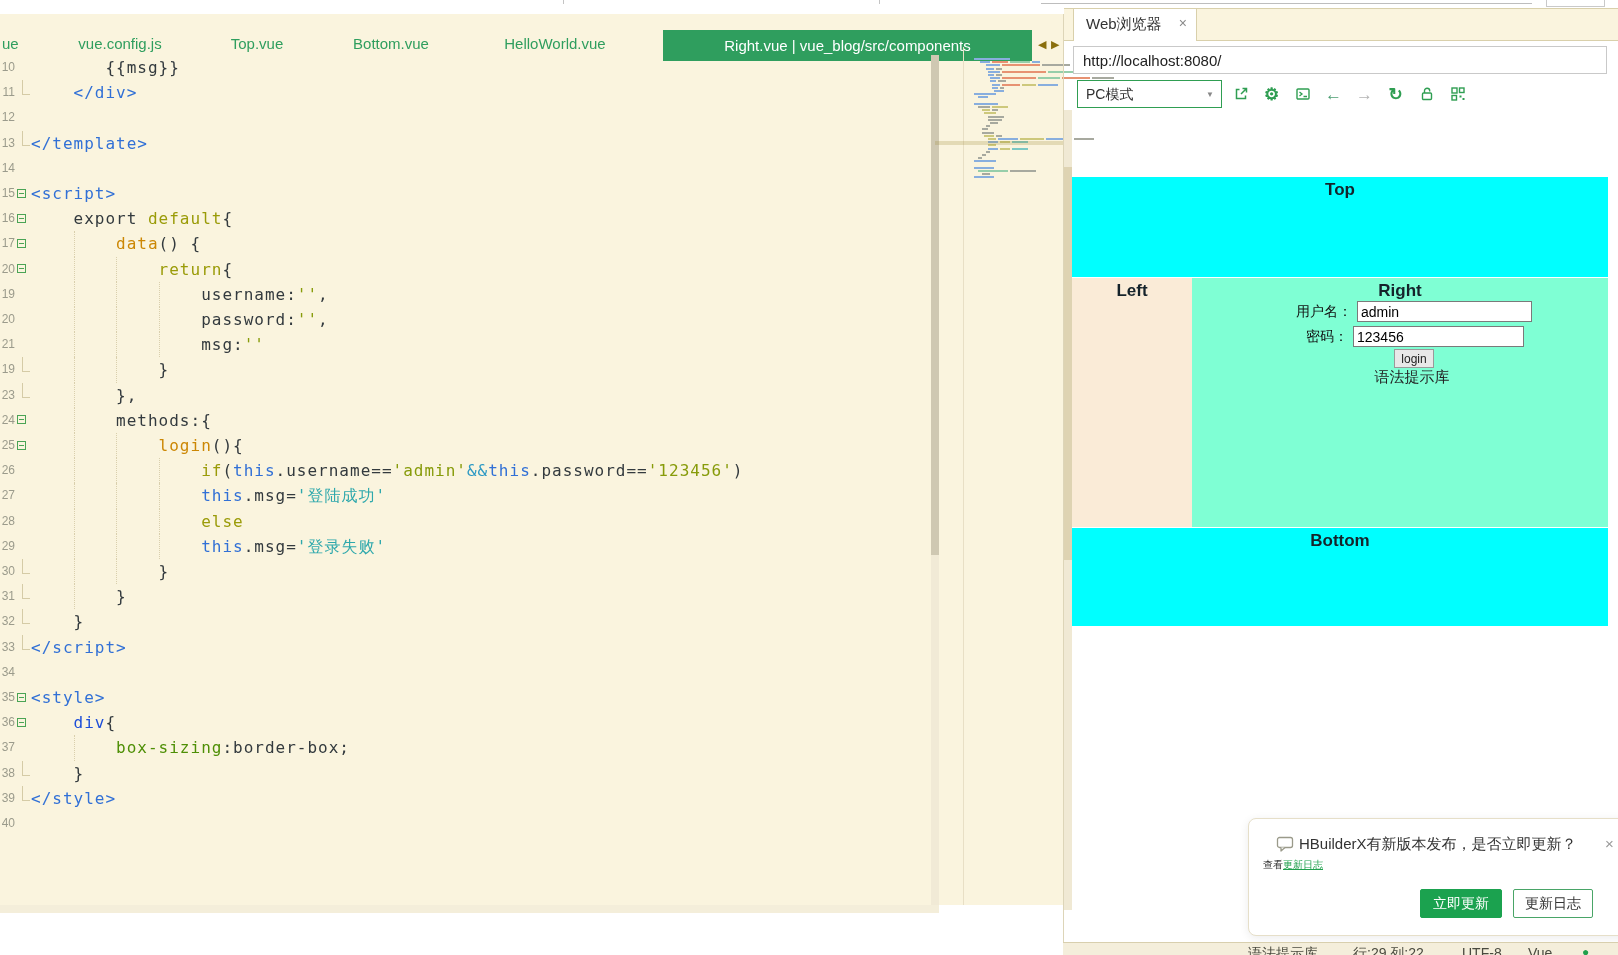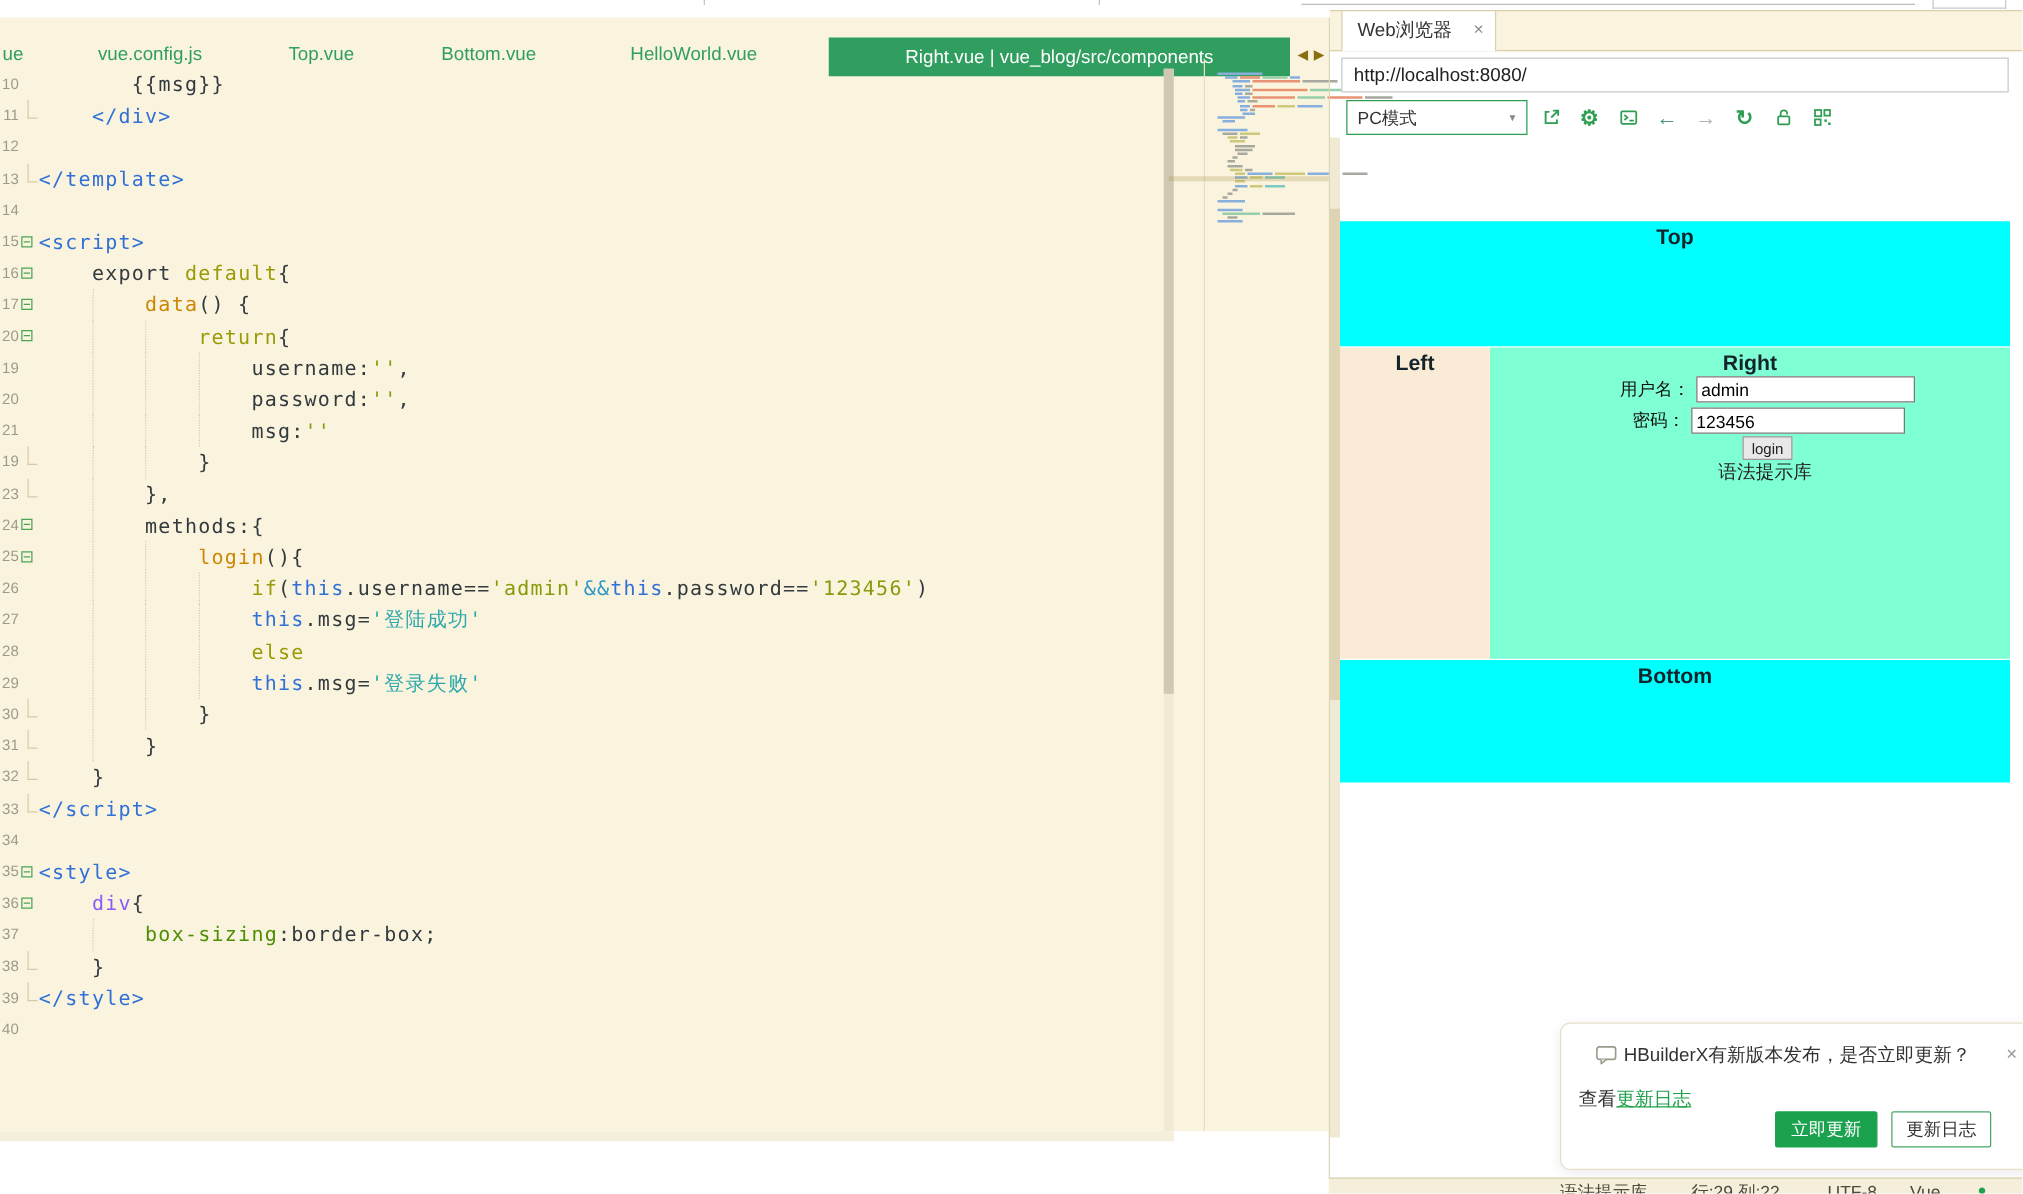--- a/index.html
+++ b/index.html
@@ -28,21 +28,21 @@
   .cl{position:absolute;left:0;height:25.2px;width:930px;line-height:25.2px;white-space:pre;cursor:text;}
   .cl .num{position:absolute;left:0;width:15px;text-align:right;font-family:"Liberation Sans",sans-serif;
            font-size:12px;letter-spacing:0;color:#9b9b8c;}
   .cl .codeln{position:absolute;left:31px;top:0;}
   .fold{position:absolute;left:17px;top:7.5px;width:9px;height:9px;border:1px solid #4aa455;box-sizing:border-box;
         background:linear-gradient(#4aa455,#4aa455) center/5px 1px no-repeat;cursor:pointer;}
   .guide{position:absolute;top:0;height:25.2px;border-left:1px dotted #d9cfac;}
   .scend{position:absolute;left:22px;top:0;width:7px;height:14px;border-left:1px solid #d5cba6;border-bottom:1px solid #d5cba6;}
   .tok-tag{color:#3170d6;} .tok-kw{color:#9a9b08;} .tok-fn{color:#cc8704;} .tok-str{color:#879b0a;}
   .tok-cn{color:#2ea8ac;} .tok-th{color:#3170d6;} .tok-op{color:#2e9ac4;} .tok-pl{color:#333a3e;}
-  .tok-sel{color:#8b5cf6;} .tok-prop{color:#4e8f06;}
+  .tok-sel{color:#1d4ed8;} .tok-prop{color:#4e8f06;}
 
   .vscroll{left:931px;top:55px;width:8px;height:850px;background:#f1ead6;cursor:pointer;}
   .vthumb{position:absolute;left:0;top:0;width:8px;height:500px;background:#cfc8b2;}
   .hstrip{left:0;top:905px;width:939px;height:8px;background:#f4eeda;cursor:pointer;}
 
   
   .minimap{left:963px;top:47px;width:100px;height:858px;border-left:1px solid #e8dfc5;cursor:pointer;}
   .mrow{position:absolute;height:2px;white-space:nowrap;font-size:0;}
   .mseg{display:inline-block;height:2px;margin-right:2px;vertical-align:top;}
   .mband{left:935px;top:141px;width:128px;height:4px;background:rgba(160,140,60,.25);}
@@ -84,21 +84,21 @@
             border:1px solid #9a9a9a;font-size:12px;color:#222;cursor:pointer;padding:0;
             font-family:"Liberation Sans",sans-serif;}
   .pvmsg{position:absolute;left:120px;top:90px;width:200px;text-align:center;font-size:15px;color:#222;}
 
   
   .dialog{left:1248px;top:818px;width:392px;height:118px;background:#fff;border:1px solid #e6dfc9;
           border-radius:8px;box-shadow:0 2px 10px rgba(0,0,0,.08);box-sizing:border-box;}
   .dtext{position:absolute;left:50px;top:16px;font-size:15px;color:#333;white-space:nowrap;}
   .dbubble{position:absolute;left:27px;top:17px;}
   .dclose{position:absolute;left:356px;top:16px;font-size:15px;color:#999;cursor:pointer;}
-  .dline2{position:absolute;left:14px;top:39px;font-size:15px;color:#333;margin-top:12px;}
+  .dline2{position:absolute;left:14px;top:39px;font-size:10px;color:#333;}
   .dlink{color:#21a04d;text-decoration:underline;cursor:pointer;}
   .dbtn{position:absolute;top:70px;height:29px;font-size:14px;cursor:pointer;border-radius:2px;
         font-family:"Liberation Sans",sans-serif;}
   .dbtn.primary{left:171px;width:82px;background:#1ba24f;color:#fff;border:1px solid #1ba24f;}
   .dbtn.secondary{left:264px;width:80px;background:#fff;color:#333;border:1px solid #49a567;}
 
   
   .statusbar{left:1063px;top:942px;width:555px;height:13px;background:#f4eedb;border-top:1px solid #d8cfae;
              box-sizing:border-box;overflow:hidden;}
   .sitem{position:absolute;top:3px;font-size:14px;color:#4a4a3f;white-space:nowrap;}

